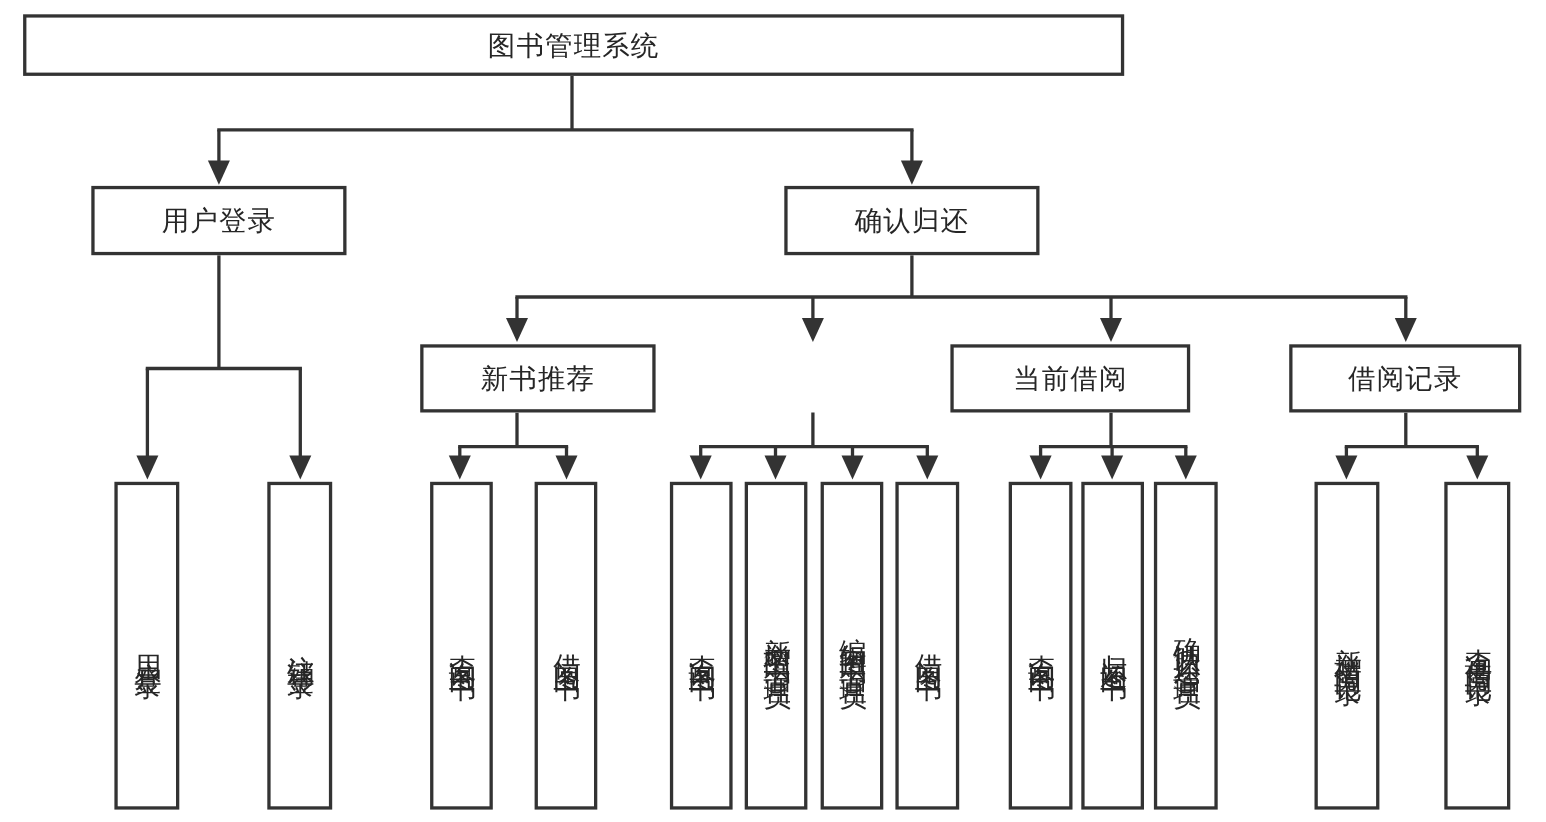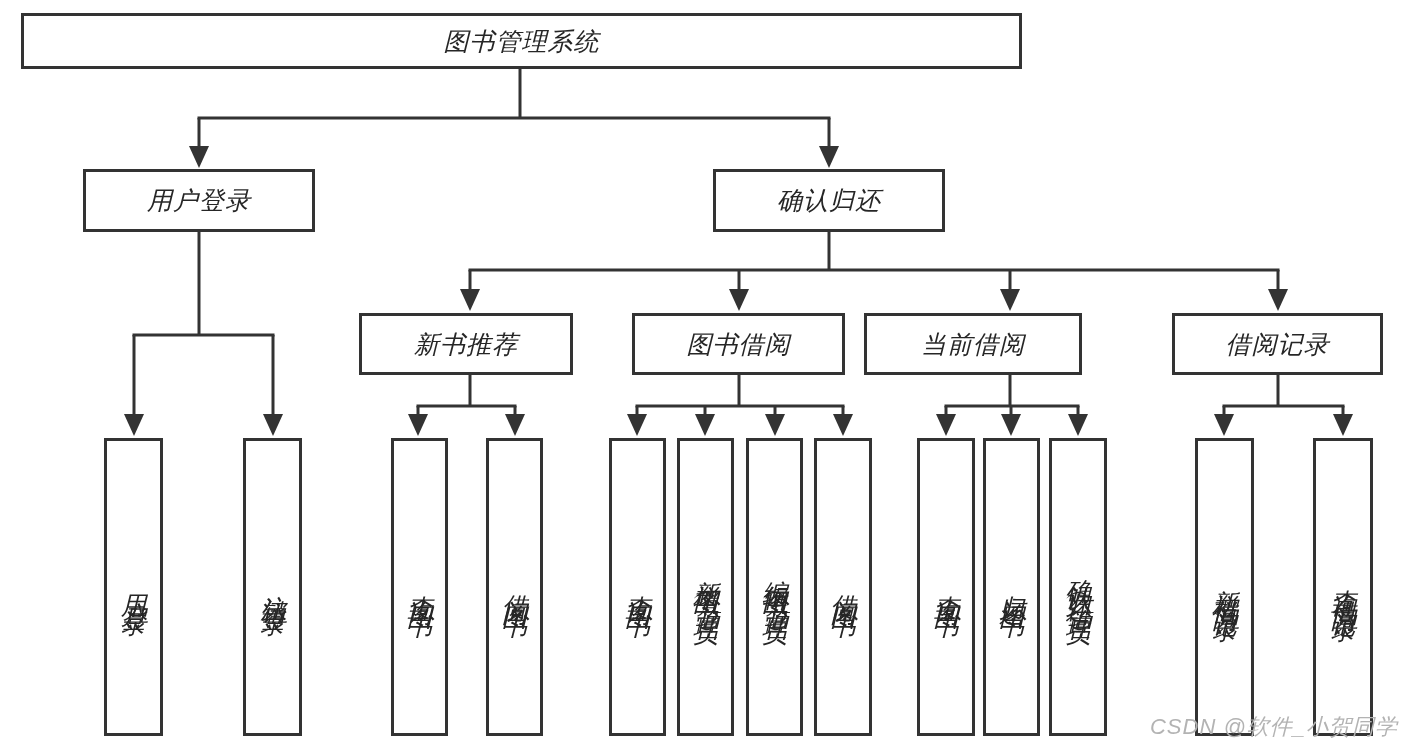--- a/index.html
+++ b/index.html
@@ -1,32 +1,32 @@
 <!DOCTYPE html>
 <html><head>
 <meta charset="utf-8">
 <style>
   html,body { margin:0; padding:0; background:#ffffff; }
   .stage {
     position:relative; width:1405px; height:747px; background:#ffffff;
-    font-family:"Liberation Sans", sans-serif; color:#262626; overflow:hidden;font-style:italic;
+    font-family:"Liberation Sans", sans-serif; color:#262626; overflow:hidden;
   }
   .wires { position:absolute; left:0; top:0; width:1405px; height:747px; }
   .wires line { stroke:#333333; stroke-width:3; }
   .wires polygon { fill:#333333; }
   .node {
     position:absolute; box-sizing:border-box; background:#ffffff;
     border:3px solid #333333; display:flex; align-items:center; justify-content:center;
     font-size:25px; letter-spacing:1px; white-space:nowrap;
   }
   .lvl1 { left:21px;  top:13px;  width:1001px; height:56px; }
   .lvl2, .lvl3 { height:63px; }
   .n-userlogin { left:83px;  top:169px; width:232px; }
   .n-bookmgmt  { left:713px; top:169px; width:232px; }
-  .n-recommend { left:359px; top:313px; width:214px; height:62px;text-align:center; }
+  .n-recommend { left:382px; top:313px; width:214px; height:62px;text-align:center; }
   .n-borrowing { left:632px; top:313px; width:213px; height:62px; }
   .n-current   { left:864px; top:313px; width:218px; height:62px; }
   .n-records   { left:1172px;top:313px; width:211px; height:62px; }
   .leaf { top:438px; height:298px; }
   .leaf span {
     writing-mode:vertical-lr; text-orientation:mixed;
     letter-spacing:6px; line-height:1; font-size:25px;
   }
   .lf1  { left:104px;  width:59px; }
   .lf2  { left:243px;  width:59px; }
@@ -134,23 +134,20 @@
   <div class="node lvl2 n-userlogin">
     <span>用户登录</span>
   </div>
   <div class="node lvl2 n-bookmgmt">
     <span>确认归还</span>
   </div>
 
   <div class="node lvl3 n-recommend">
     <span>新书推荐</span>
   </div>
-  <div class="node lvl3 n-borrowing">
-    <span>图书借阅</span>
-  </div>
   <div class="node lvl3 n-current">
     <span>当前借阅</span>
   </div>
   <div class="node lvl3 n-records">
     <span>借阅记录</span>
   </div>
 
   <div class="node leaf lf1">
     <span>用户登录</span>
   </div>
@@ -184,14 +181,13 @@
   <div class="node leaf lf11">
     <span>确认归还（管理员）</span>
   </div>
   <div class="node leaf lf12">
     <span>新增借阅记录</span>
   </div>
   <div class="node leaf lf13">
     <span>查询借阅记录</span>
   </div>
 
-  <div class="watermark">CSDN @软件_小贺同学</div>
 </div>
 
 </body></html>

